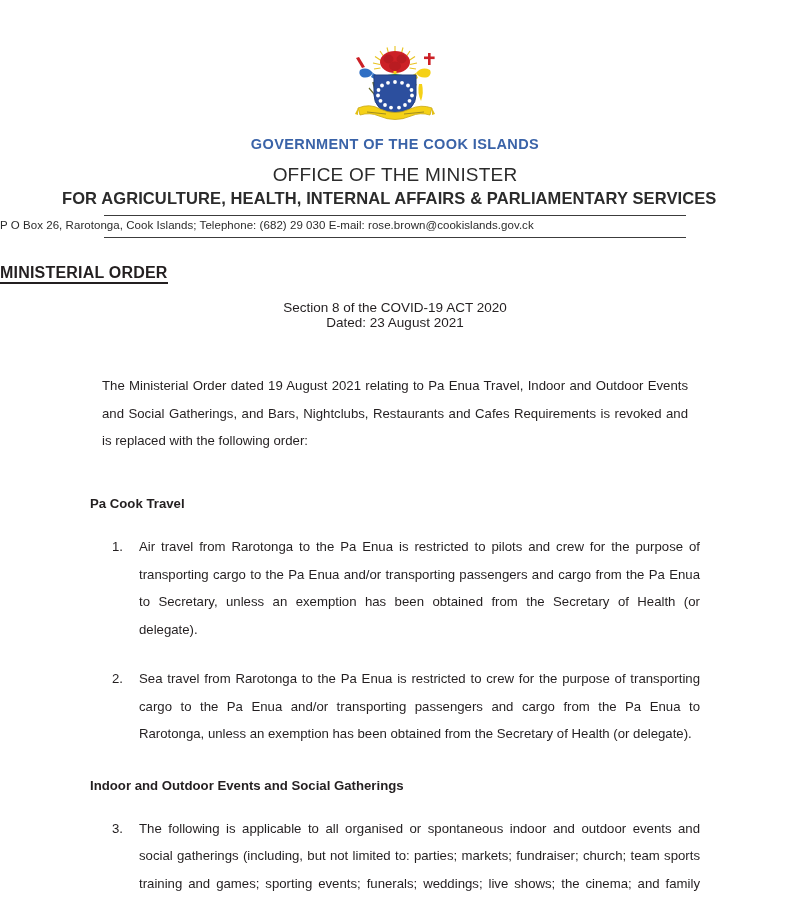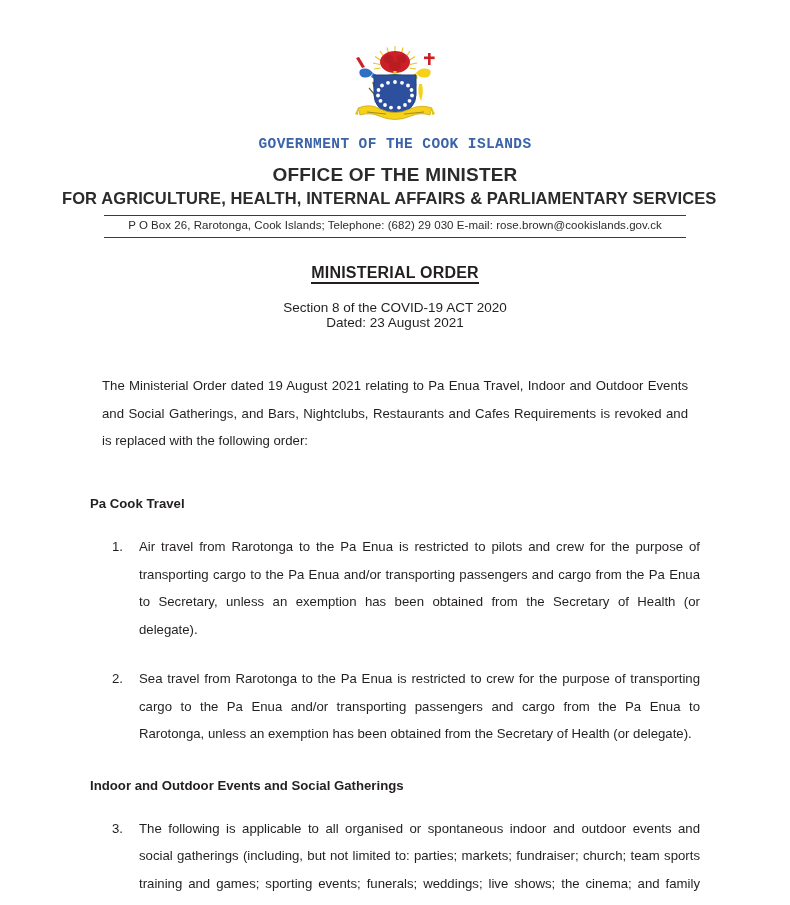--- a/index.html
+++ b/index.html
@@ -34,26 +34,26 @@
     display: inline-block;
   }
 
   .gov-line {
     text-align: center;
     color: #3a63a8;
     font-weight: bold;
     font-size: 14.5px;
     letter-spacing: 0.4px;
     margin-top: 14px;
-    font-family: Liberation Mono, monospace;
+    font-family: Liberation Sans, sans-serif;
   }
 
   .office-title {
     text-align: center;
-    font-weight: bold;
+    font-weight: normal;
     font-size: 19px;
     color: #2b2b2b;
     margin-top: 12px;
     letter-spacing: 0.2px;
   }
   .office-sub {
     text-align: left;
     font-weight: bold;
     font-size: 16.5px;
     color: #2b2b2b;
@@ -66,30 +66,30 @@
   .rule {
     height: 1px;
     background: #3c3c3c;
     margin: 0 auto;
     width: 582px;
   }
   .rule-top { margin-top: 6px; }
   .rule-bottom { margin-top: 4px; }
 
   .address {
-    text-align: center;
+    text-align: left;
     font-size: 11.5px;
     color: #2b2b2b;
     padding: 3px 0 2px 0;
     letter-spacing: 0.05px;
   }
 
   
   .doc-title {
-    text-align: center;
+    text-align: left;
     font-weight: bold;
     font-size: 16px;
     margin-top: 26px;
     letter-spacing: 0.2px;
   }
   .doc-title span {
     border-bottom: 2px solid #231f20;
     padding-bottom: 1px;
   }
   .doc-section {

